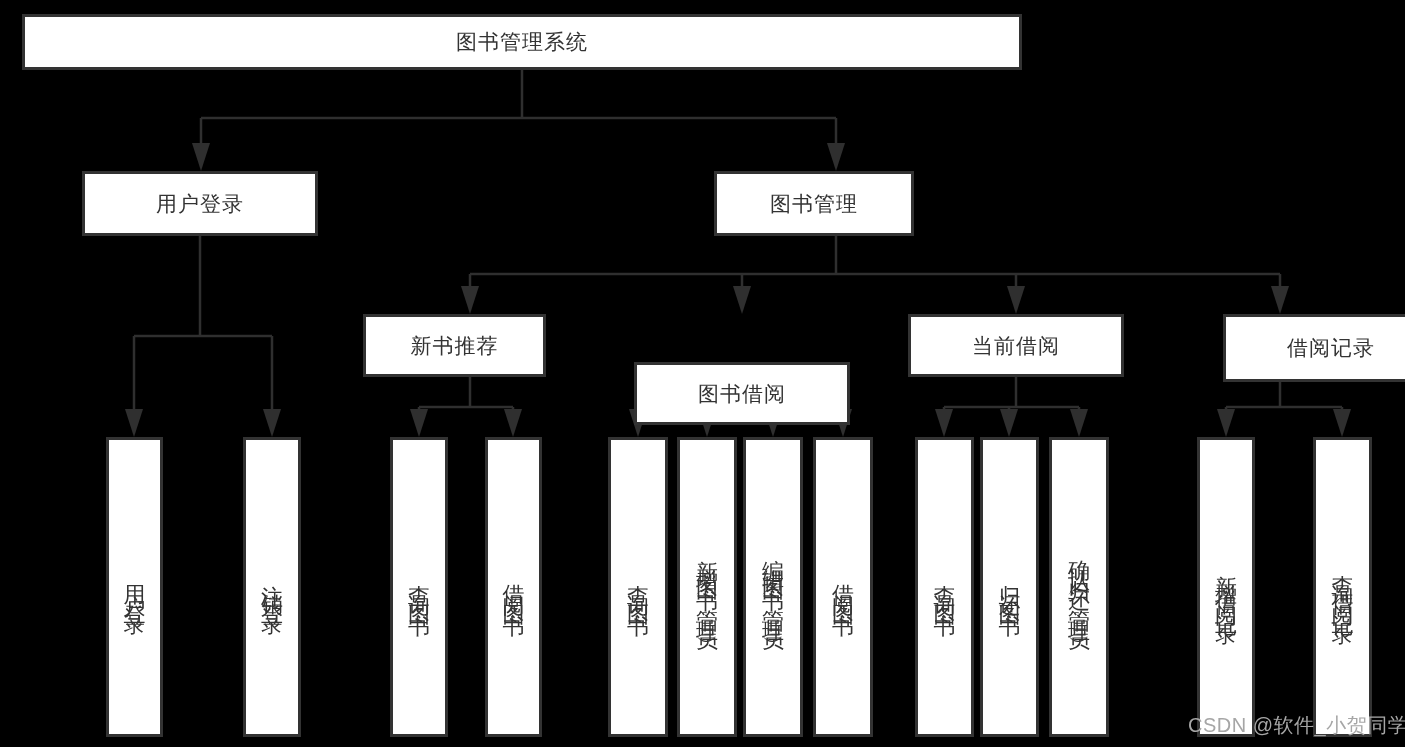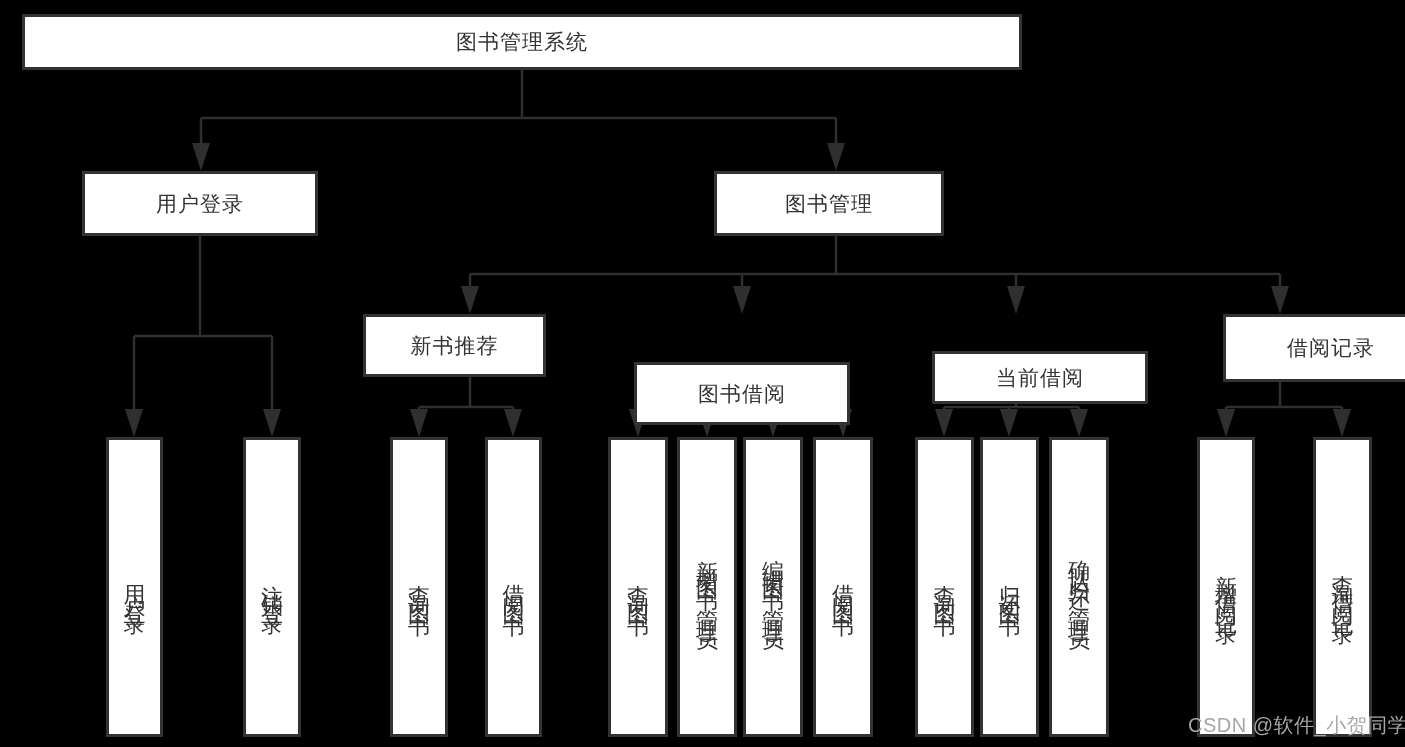--- a/index.html
+++ b/index.html
@@ -102,31 +102,31 @@
     </g>
   </svg>
 
   <div class="node hbox" style="left:22px; top:14px; width:1000px; height:56px;">
     <span>图书管理系统</span>
   </div>
 
   <div class="node hbox" style="left:82px; top:171px; width:236px; height:65px;">
     <span>用户登录</span>
   </div>
-  <div class="node hbox" style="left:714px; top:171px; width:230px; height:65px;">
+  <div class="node hbox" style="left:714px; top:171px; width:200px; height:65px;">
     <span>图书管理</span>
   </div>
 
   <div class="node hbox" style="left:363px; top:314px; width:183px; height:63px;">
     <span>新书推荐</span>
   </div>
   <div class="node hbox" style="left:634px; top:314px; width:216px; height:63px;margin-top:48px;">
     <span>图书借阅</span>
   </div>
-  <div class="node hbox" style="left:932px; top:314px; width:216px; height:53px;margin-top:37px;">
+  <div class="node hbox" style="left:908px; top:314px; width:216px; height:63px;">
     <span>当前借阅</span>
   </div>
   <div class="node hbox" style="left:1211px; top:314px; width:216px; height:68px;margin-left:12px;">
     <span>借阅记录</span>
   </div>
 
   <div class="node vbox" style="left:106px; top:437px; width:57px; height:300px;">
     <span class="vtext">用户登录</span>
   </div>
   <div class="node vbox" style="left:243px; top:437px; width:58px; height:300px;">

